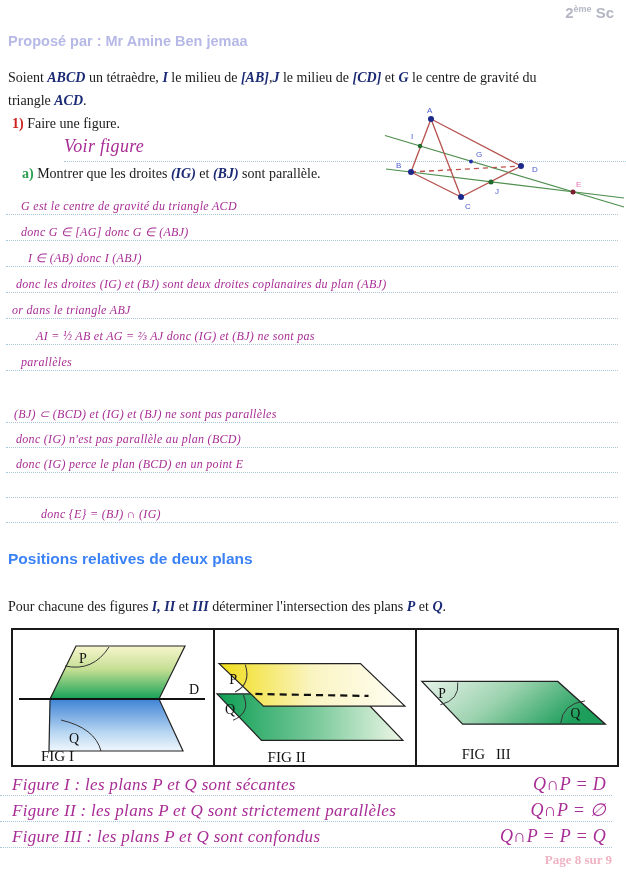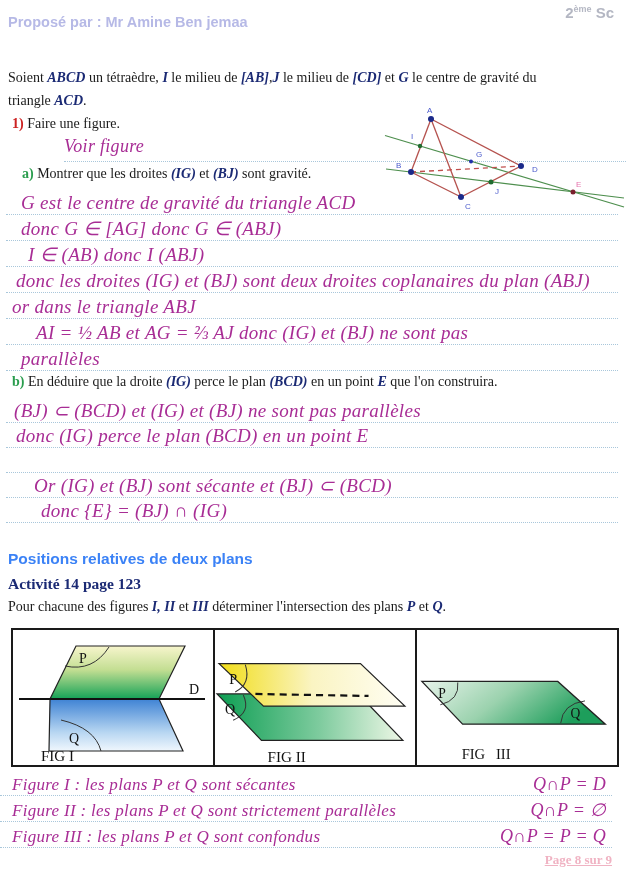--- a/index.html
+++ b/index.html
@@ -3,48 +3,48 @@
 <meta charset="utf-8">
 <style>
   html,body{margin:0;padding:0;background:#ffffff;}
   .page{position:relative;width:626px;height:886px;background:#ffffff;overflow:hidden;
         font-family:"Liberation Serif",serif;color:#1a1a1a;}
   .abs{position:absolute;}
   .sans{font-family:"Liberation Sans",sans-serif;}
   .doc-title{left:8px;top:2px;font-size:17px;font-weight:bold;color:#f6abb0;letter-spacing:.4px;}
   .grade{right:12px;top:4px;font-size:15px;font-weight:bold;color:#b4b7c3;}
   .grade sup{font-size:9px;text-align:center;}
-  .subtitle{left:8px;top:14px;font-size:14.5px;font-weight:bold;color:#b6b9e6;}
+  .subtitle{left:8px;top:33px;font-size:14.5px;font-weight:bold;color:#b6b9e6;}
   .h-act{left:8px;font-size:15.5px;font-weight:bold;color:#1b2a74;}
   .pline{left:8px;font-size:14px;white-space:nowrap;}
   .m{color:#1b2a74;font-weight:bold;font-style:italic;}
   .num-red{color:#cc2222;font-weight:bold;}
   .num-green{color:#2a9d4e;font-weight:bold;}
   .hand{font-style:italic;color:#a82d95;letter-spacing:.3px;}
   .hand-block{left:6px;width:612px;}
   .hand-row{box-sizing:border-box;height:26px;border-bottom:1.6px dotted #a9c7db;
-            display:flex;align-items:flex-end;font-size:19px;white-space:nowrap;overflow:hidden;}
+            display:flex;align-items:flex-end;font-size:12px;white-space:nowrap;overflow:hidden;}
   .hand-row-sm{height:25px;}
   .voir{left:18px;top:136px;width:596px;height:26px;box-sizing:border-box;
         border-bottom:1.6px dotted #a9c7db;font-size:18px;margin-left:46px;}
   .sec-title{left:8px;top:550px;font-size:15.5px;font-weight:bold;color:#3b82f6;
              font-family:"Liberation Sans",sans-serif;}
   .figtable{left:11px;top:628px;width:604px;height:135px;border:2px solid #1a1a1a;
             display:flex;box-sizing:content-box;}
   .figcell{flex:1;border-left:2px solid #1a1a1a;position:relative;}
   .figcell:first-child{border-left:none;}
   .figcell svg{display:block;width:100%;height:100%;}
   .fcap{font-family:"Liberation Serif",serif;font-size:15px;fill:#111;}
   .plbl{font-family:"Liberation Serif",serif;font-size:14px;fill:#111;}
   .concl-block{left:0;top:770px;width:612px;}
   .concl-row{box-sizing:border-box;height:26px;border-bottom:1.6px dotted #a9c7db;
              display:flex;align-items:flex-end;justify-content:space-between;
              font-size:17px;padding-left:12px;}
   .concl-formula{font-size:18px;padding-right:6px;}
-  .footer{right:14px;top:852px;font-size:13px;font-weight:bold;color:#f0b3c3;text-decoration:underline;}
+  .footer{right:14px;top:852px;font-size:13px;font-weight:bold;color:#f0b3c3;}
   .tetra-lbl{font-family:"Liberation Sans",sans-serif;font-size:8px;fill:#4a5acc;}
 </style>
 </head>
 <body>
 
 <div class="page">
 
   <div class="abs grade sans"><span>2</span><sup>ème</sup><span> Sc</span></div>
   <div class="abs subtitle sans">Proposé par : Mr Amine Ben jemaa</div>
 
@@ -83,21 +83,21 @@
     <text x="13" y="64" class="tetra-lbl">B</text>
     <text x="82" y="105" class="tetra-lbl">C</text>
     <text x="149" y="68" class="tetra-lbl">D</text>
     <text x="93" y="53" class="tetra-lbl">G</text>
     <text x="28" y="35" class="tetra-lbl">I</text>
     <text x="112" y="90" class="tetra-lbl">J</text>
     <text x="193" y="83" class="tetra-lbl" style="fill:#e673ad">E</text>
   </svg>
 
   <div class="abs pline" style="top:166px;left:22px">
-    <span class="num-green">a)</span><span> </span><span>Montrer que les droites </span><span class="m">(IG)</span><span> et </span><span class="m">(BJ)</span><span> sont gravité.</span>
+    <span class="num-green">a)</span><span> </span><span>Montrer que les droites </span><span class="m">(IG)</span><span> et </span><span class="m">(BJ)</span><span> sont parallèle.</span>
   </div>
 
   <div class="abs hand-block" style="top:189px">
     <div class="hand-row hand" style="padding-left:15px">
         <span>G est le centre de gravité du triangle ACD</span>
       </div>
     <div class="hand-row hand" style="padding-left:15px">
         <span>donc G ∈ [AG] donc G ∈ (ABJ)</span>
       </div>
     <div class="hand-row hand" style="padding-left:22px">
@@ -110,44 +110,40 @@
         <span>or dans le triangle ABJ</span>
       </div>
     <div class="hand-row hand" style="padding-left:30px">
         <span>AI = ½ AB et AG = ⅔ AJ donc (IG) et (BJ) ne sont pas</span>
       </div>
     <div class="hand-row hand" style="padding-left:15px">
         <span>parallèles</span>
       </div>
   </div>
 
-  <div class="abs pline" style="top:374px;left:12px">
-    <span class="num-green">b)</span><span> </span><span>En déduire que la droite </span><span class="m">(IG)</span><span> perce le plan </span><span class="m">(BCD)</span><span> en un point </span><span class="m">E</span><span> que l'on construira.</span>
-  </div>
 
   <div class="abs hand-block" style="top:398px">
     <div class="hand-row hand-row-sm hand" style="padding-left:8px">
         <span>(BJ) ⊂ (BCD) et (IG) et (BJ) ne sont pas parallèles</span>
       </div>
     <div class="hand-row hand-row-sm hand" style="padding-left:10px">
+        <span>donc (IG) n'est pas parallèle au plan (BCD)</span>
+      </div>
+    <div class="hand-row hand-row-sm hand" style="padding-left:10px">
         <span>donc (IG) perce le plan (BCD) en un point E</span>
       </div>
     <div class="hand-row hand-row-sm hand">
         <span></span>
       </div>
-    <div class="hand-row hand-row-sm hand" style="padding-left:28px">
-        <span>Or (IG) et (BJ) sont sécante et (BJ) ⊂ (BCD)</span>
-      </div>
     <div class="hand-row hand-row-sm hand" style="padding-left:35px">
         <span>donc {E} = (BJ) ∩ (IG)</span>
       </div>
   </div>
 
   <div class="abs sec-title">Positions relatives de deux plans</div>
-  <div class="abs h-act" style="top:575px">Activité 14 page 123</div>
 
   <div class="abs pline" style="top:599px">
     <span>Pour chacune des figures </span><span class="m">I, II</span><span> et </span><span class="m">III</span><span> déterminer l'intersection des plans </span><span class="m">P</span><span> et </span><span class="m">Q</span><span>.</span>
   </div>
 
   <div class="abs figtable">
 
     <div class="figcell">
       <svg viewBox="0 0 200 131">
         <defs>

